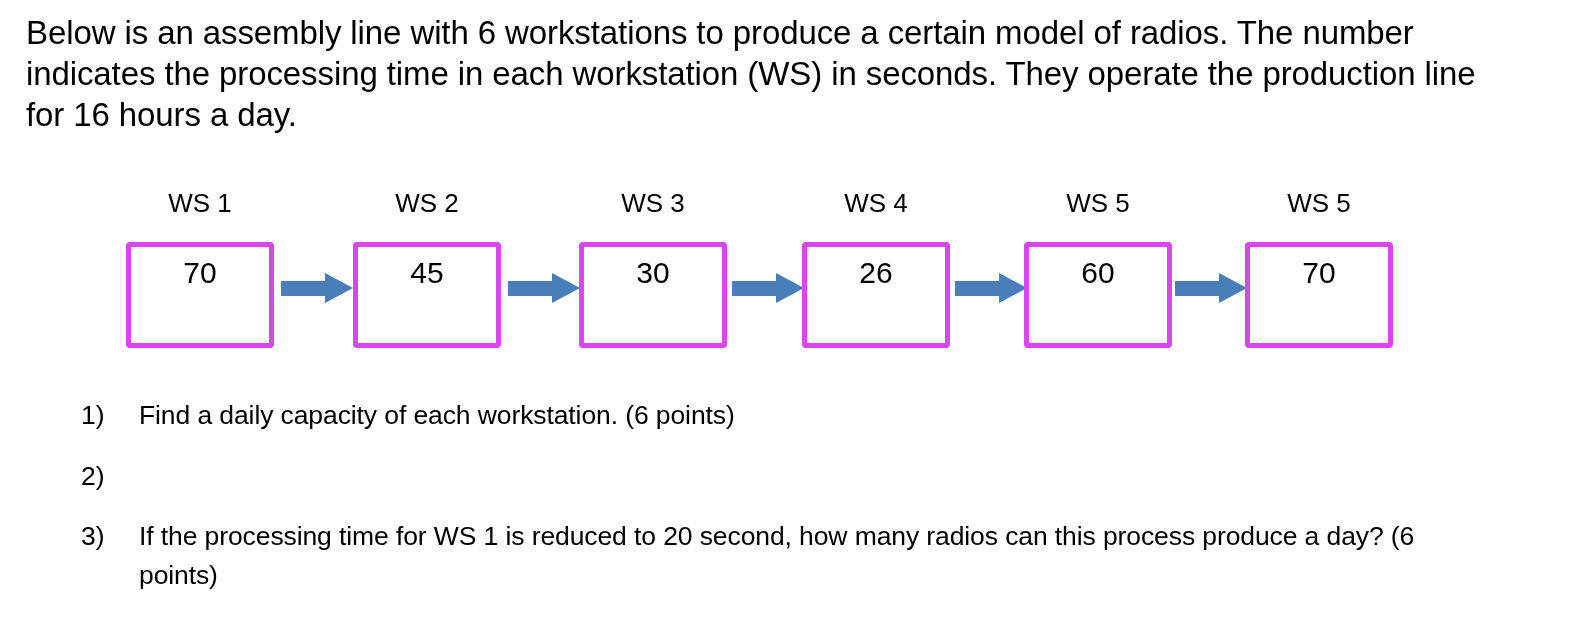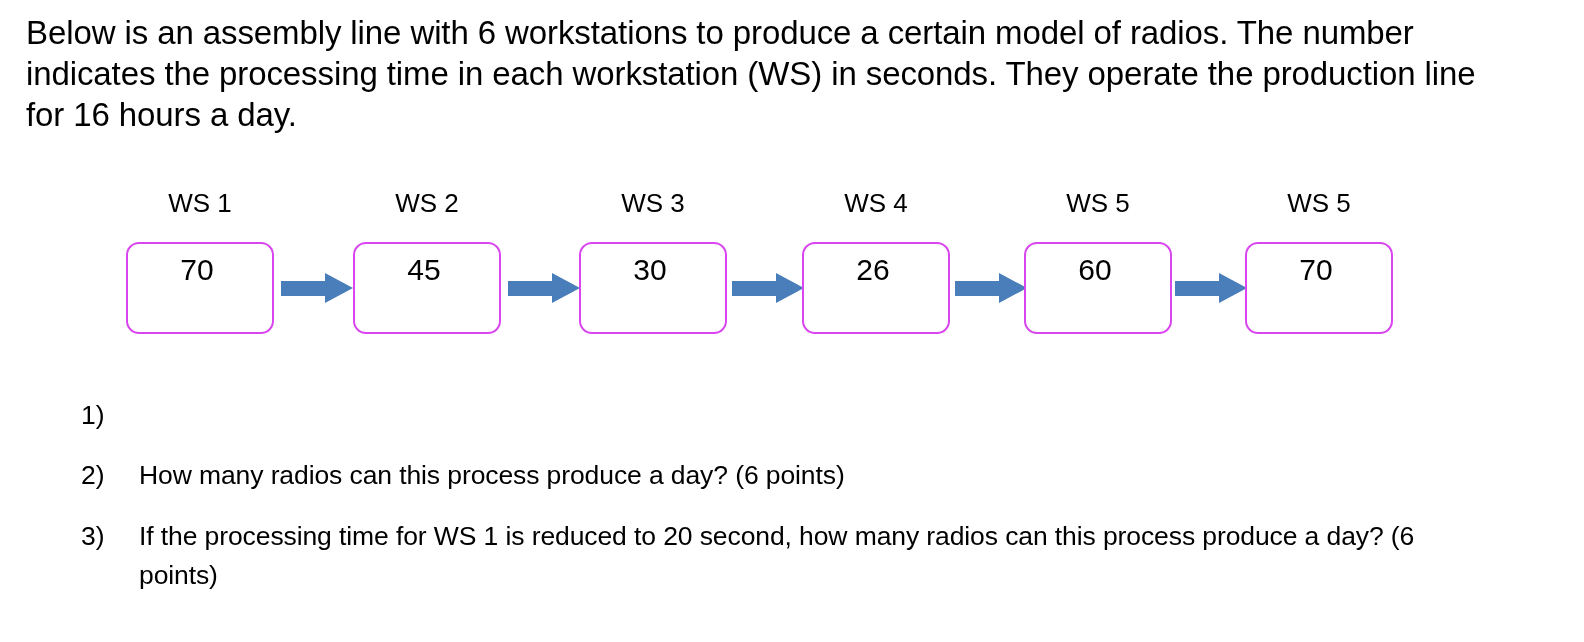--- a/index.html
+++ b/index.html
@@ -51,25 +51,25 @@
     text-align: center;
     font-size: 26px;
     line-height: 30px;
     color: #000000;
   }
   .ws-box {
     position: absolute;
     left: 0;
     top: 54px;
     width: 148px;
-    height: 92px;
+    height: 106px;
     box-sizing: border-box;
-    border: 2px solid #d946ef;
+    border: 5px solid #d946ef;
     background: #ffffff;
-    border-radius: 13px;
+    border-radius: 4px;
   }
   .ws-time {
     position: absolute;
     left: 0;
     top: 6px;
     width: 138px;
     text-align: center;
     font-size: 30px;
     line-height: 40px;
     color: #000000;
@@ -203,25 +203,25 @@
       <div class="ws-time">70</div>
     </div>
   </div>
 
 </div>
 
 <div id="question-list">
 
   <div class="question-item">
     <span class="question-marker">1)</span>
+    <div class="question-text">Find a daily capacity of each workstation. (6 points)</div>
   </div>
 
   <div class="question-item">
     <span class="question-marker">2)</span>
-    <div class="question-text">How many radios can this process produce a day? (6 points)</div>
   </div>
 
   <div class="question-item">
     <span class="question-marker">3)</span>
     <div class="question-text">If the processing time for WS 1 is reduced to 20 second, how many radios can this process produce a day? (6 points)</div>
   </div>
 
 </div>
 
 </body></html>

